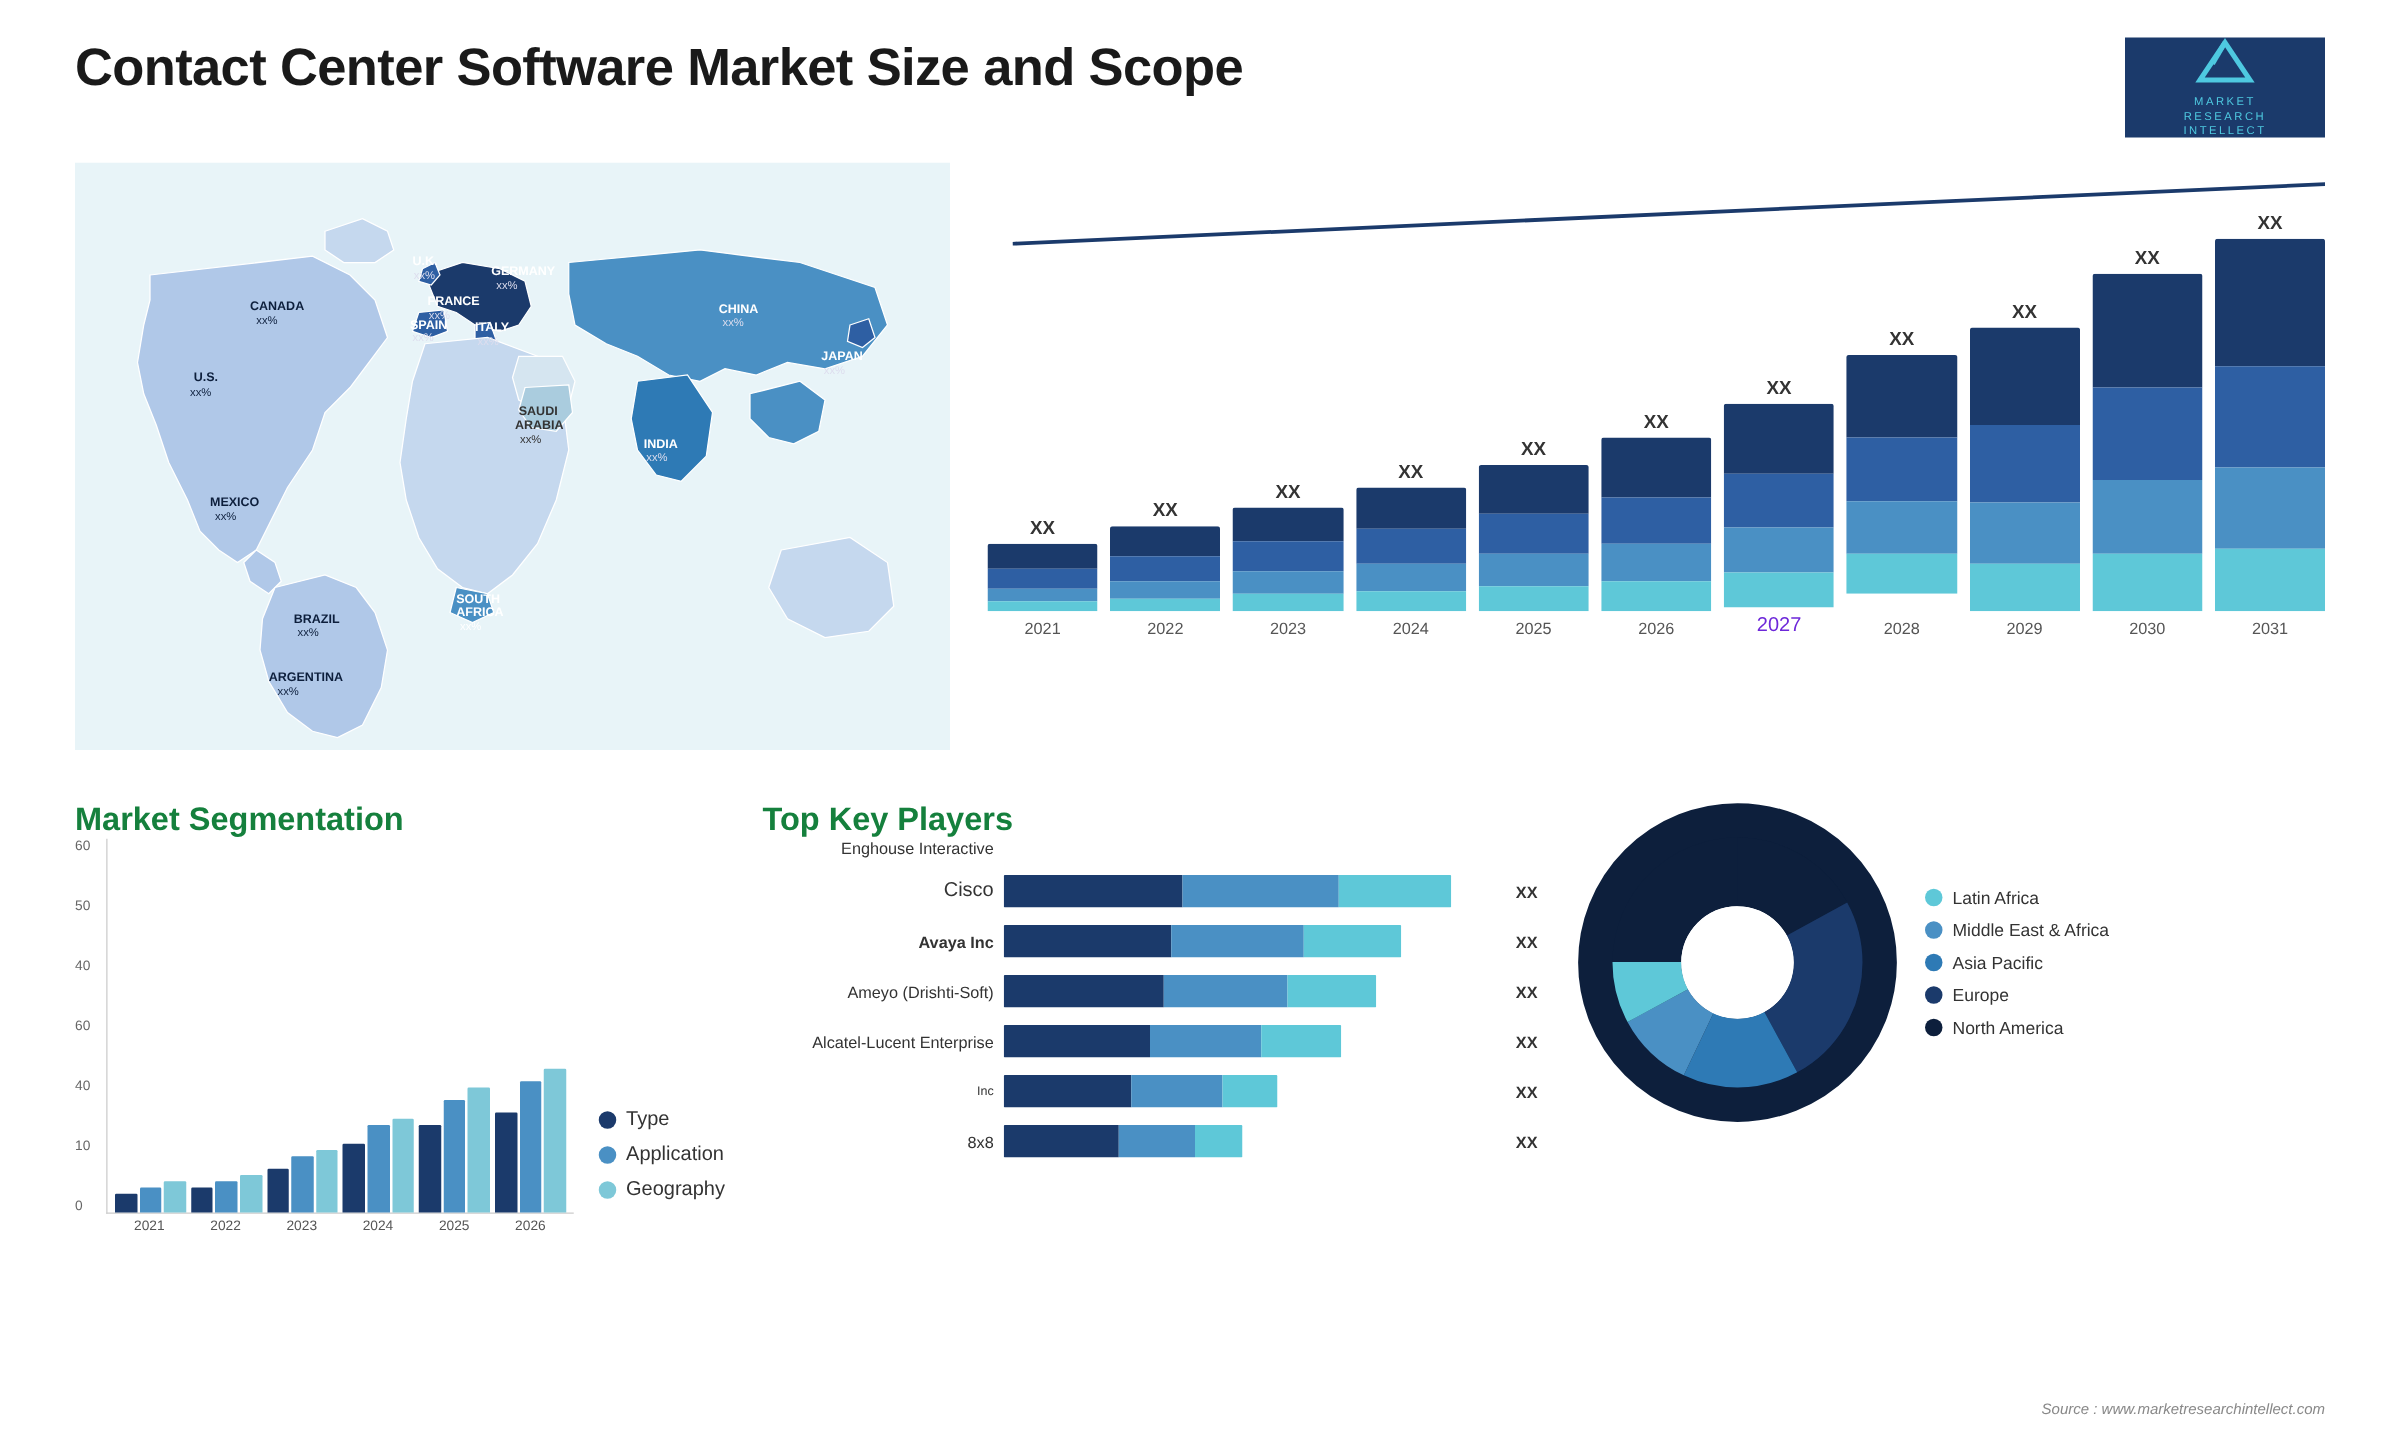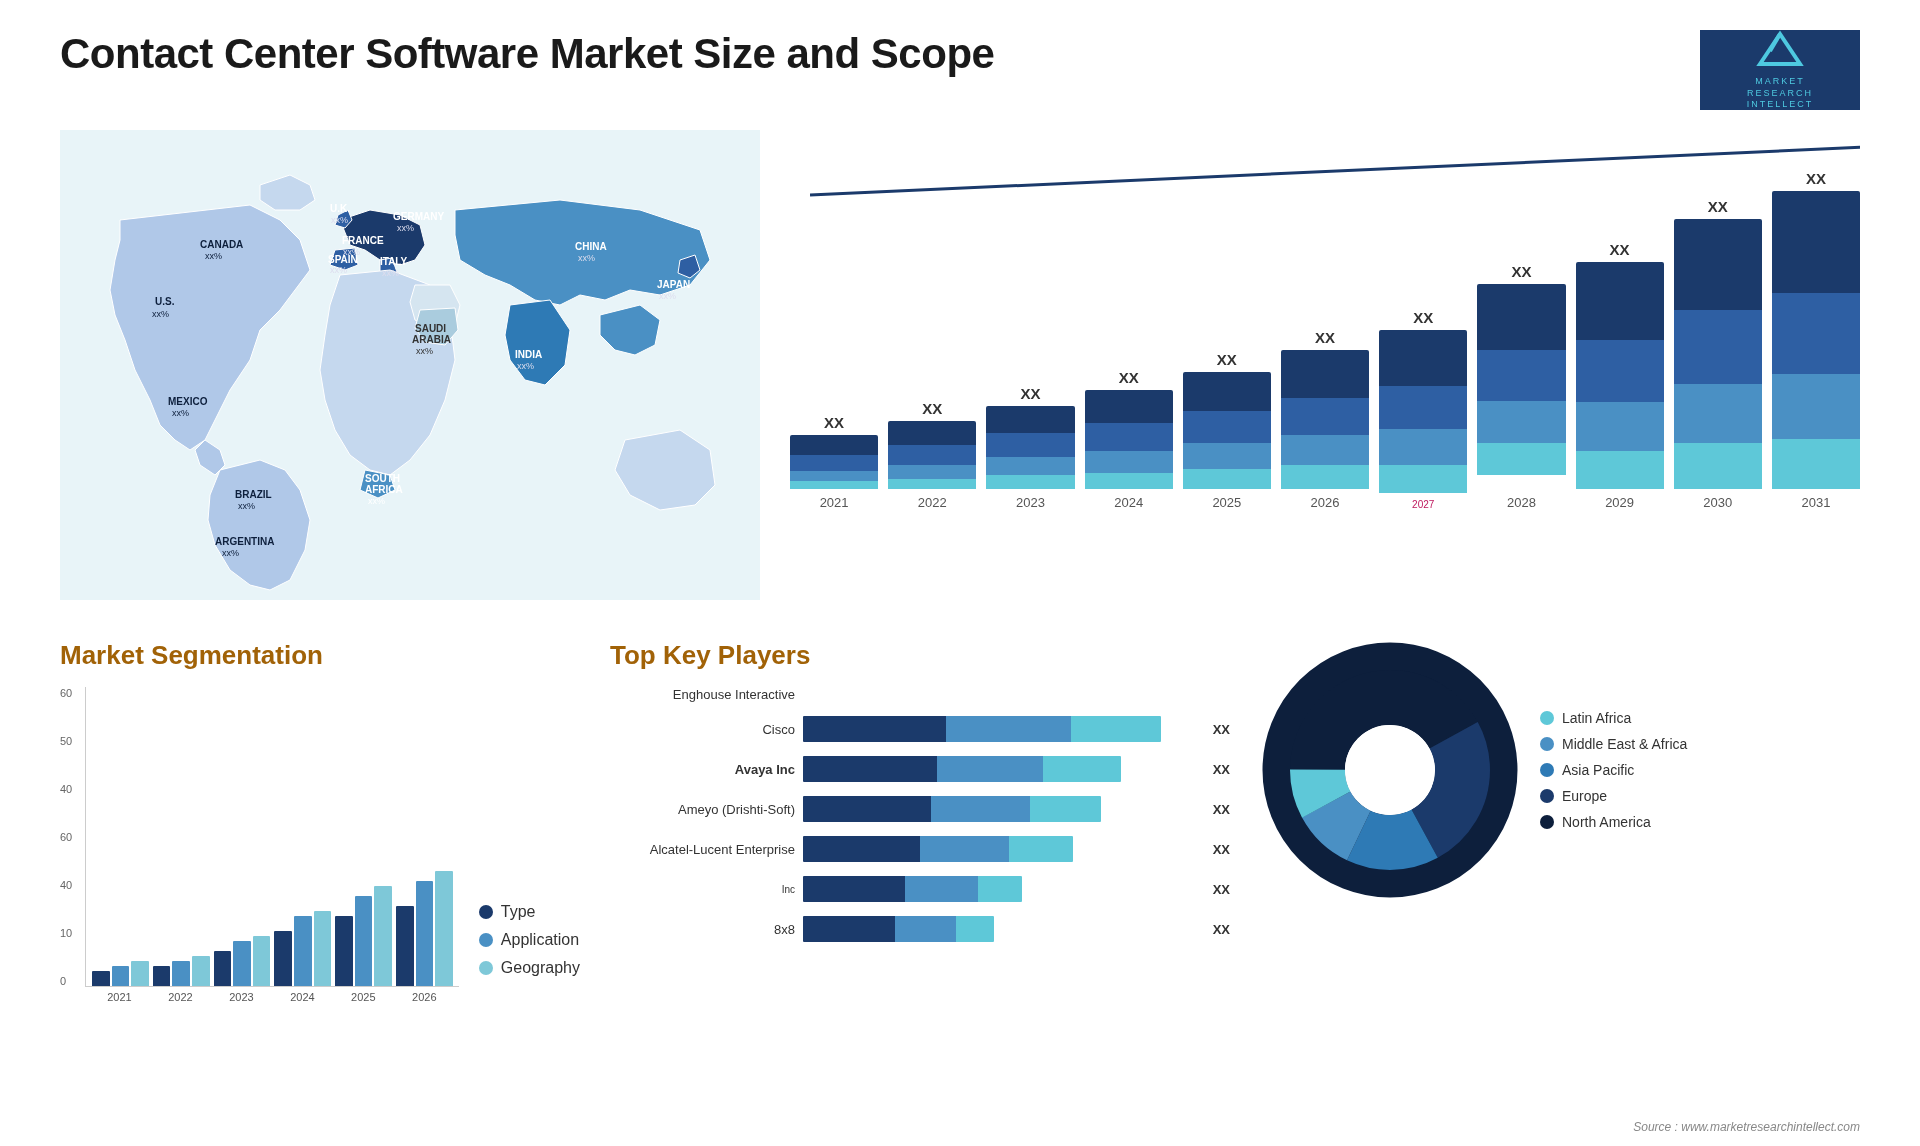--- a/index.html
+++ b/index.html
@@ -85,22 +85,21 @@
     .players-section {
       flex: 0 0 620px;
     }
     .regional-section {
       flex: 1;
     }
 
     .section-title {
       font-size: 26px;
       font-weight: 700;
-      color: #a16207;
-      margin-bottom: 16px;
+      color: #15803d;
     }
 
     
     .seg-chart-area {
       display: flex;
       gap: 20px;
       align-items: flex-end;
     }
     .seg-legend {
       display: flex;
@@ -351,21 +350,21 @@
                 <div style="font-size: 13px; color: rgb(85, 85, 85); margin-top: 6px;">2026</div>
               </div>
               <div style="display: flex; flex-direction: column; align-items: center; flex: 1 1 0%; height: 100%; justify-content: flex-end;">
                 <div style="font-size: 15px; font-weight: 700; color: rgb(51, 51, 51); margin-bottom: 4px;">XX</div>
                 <div style="width: 100%; border-radius: 2px 2px 0px 0px; overflow: hidden; height: 162.981px;">
                   <div style="width: 100%; height: 34.1463%; background: rgb(27, 58, 107);"></div>
                   <div style="width: 100%; height: 26.8293%; background: rgb(46, 95, 163);"></div>
                   <div style="width: 100%; height: 21.9512%; background: rgb(74, 144, 196);"></div>
                   <div style="width: 100%; height: 17.0732%; background: rgb(94, 200, 216);"></div>
                 </div>
-                <div style="font-size: 10px; color: #be185d; margin-top: 6px;">2027</div>
+                <div style="font-size: 16px; color: #6d28d9; margin-top: 6px;">2027</div>
               </div>
               <div style="display: flex; flex-direction: column; align-items: center; flex: 1 1 0%; height: 100%; justify-content: flex-end;">
                 <div style="font-size: 15px; font-weight: 700; color: rgb(51, 51, 51); margin-bottom: 4px;">XX</div>
                 <div style="width: 100%; border-radius: 2px 2px 0px 0px; overflow: hidden; height: 190.807px;">
                   <div style="width: 100%; height: 34.375%; background: rgb(27, 58, 107);"></div>
                   <div style="width: 100%; height: 27.0833%; background: rgb(46, 95, 163);"></div>
                   <div style="width: 100%; height: 21.875%; background: rgb(74, 144, 196);"></div>
                   <div style="width: 100%; height: 16.6667%; background: rgb(94, 200, 216);"></div>
                 </div>
                 <div style="font-size: 13px; color: rgb(85, 85, 85); margin-top: 20px;">2028</div>
@@ -485,21 +484,21 @@
     </div>
 
     <div class="players-section">
       <div class="section-title">Top Key Players</div>
       <div class="players-list" id="players-list">
           <div style="display: flex; align-items: center; gap: 8px; margin-bottom: 6px;">
             <div style="font-size: 13px; color: rgb(51, 51, 51); width: 185px; text-align: right; flex-shrink: 0;">Enghouse Interactive</div>
             <div style="flex: 1 1 0%;"></div>
           </div>
           <div style="display: flex; align-items: center; gap: 8px; margin-bottom: 6px;">
-            <div style="font-size: 13px; color: rgb(51, 51, 51); width: 185px; text-align: right; flex-shrink: 0;">Cisco</div>
+            <div style="font-size: 16px; color: rgb(51, 51, 51); width: 185px; text-align: right; flex-shrink: 0;">Cisco</div>
             <div style="flex: 1 1 0%; height: 26px; position: relative;">
               <div style="width: 90%; height: 100%; display: flex; overflow: hidden; border-radius: 1px;">
                 <div style="width: 40%; background: rgb(27, 58, 107); height: 100%;"></div>
                 <div style="width: 35%; background: rgb(74, 144, 196); height: 100%;"></div>
                 <div style="width: 25%; background: rgb(94, 200, 216); height: 100%;"></div>
               </div>
             </div>
             <div style="font-size: 13px; font-weight: 700; color: rgb(51, 51, 51); margin-left: 4px;">XX</div>
           </div>
           <div style="display: flex; align-items: center; gap: 8px; margin-bottom: 6px;">

